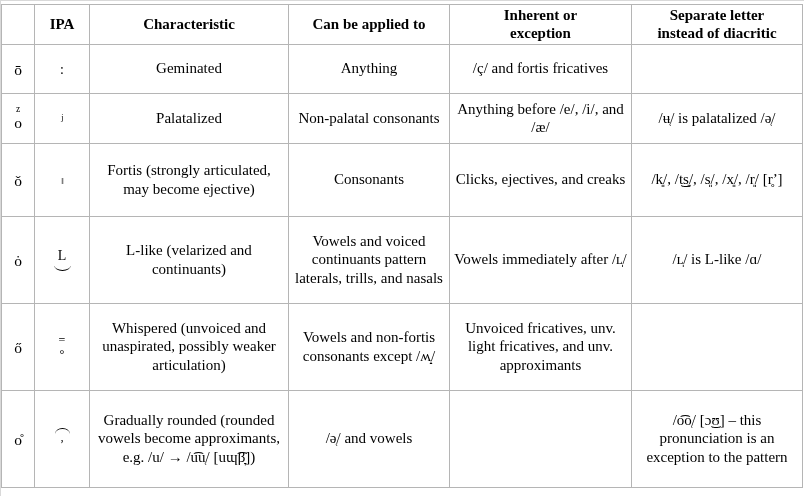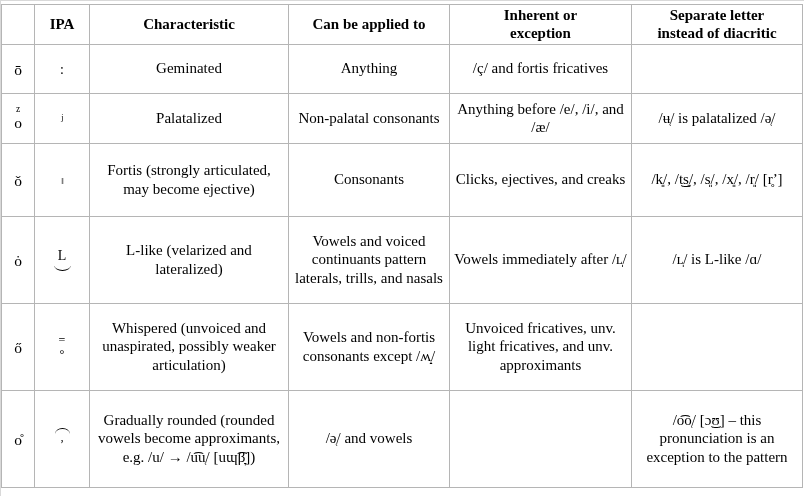--- a/index.html
+++ b/index.html
@@ -149,21 +149,21 @@
           <span class="stack-above"></span>
           <span class="letter-base">ȯ</span>
         </span>
       </td>
       <td>
         <span class="ipa-stack">
           <span class="ipa-main">L</span>
           <span class="arc arc-up"></span>
         </span>
       </td>
-      <td>L-like (velarized and lateralized)</td>
+      <td>L-like (velarized and continuants)</td>
       <td>Vowels and voiced continuants pattern laterals, trills, and nasals</td>
       <td>Vowels immediately after /ʟ̩/</td>
       <td>/ʟ̩/ is L-like /ɑ/</td>
     </tr>
 
     <tr style="height:87px;">
       <td>
         <span class="stack">
           <span class="stack-above"></span>
           <span class="letter-base">ő</span>

